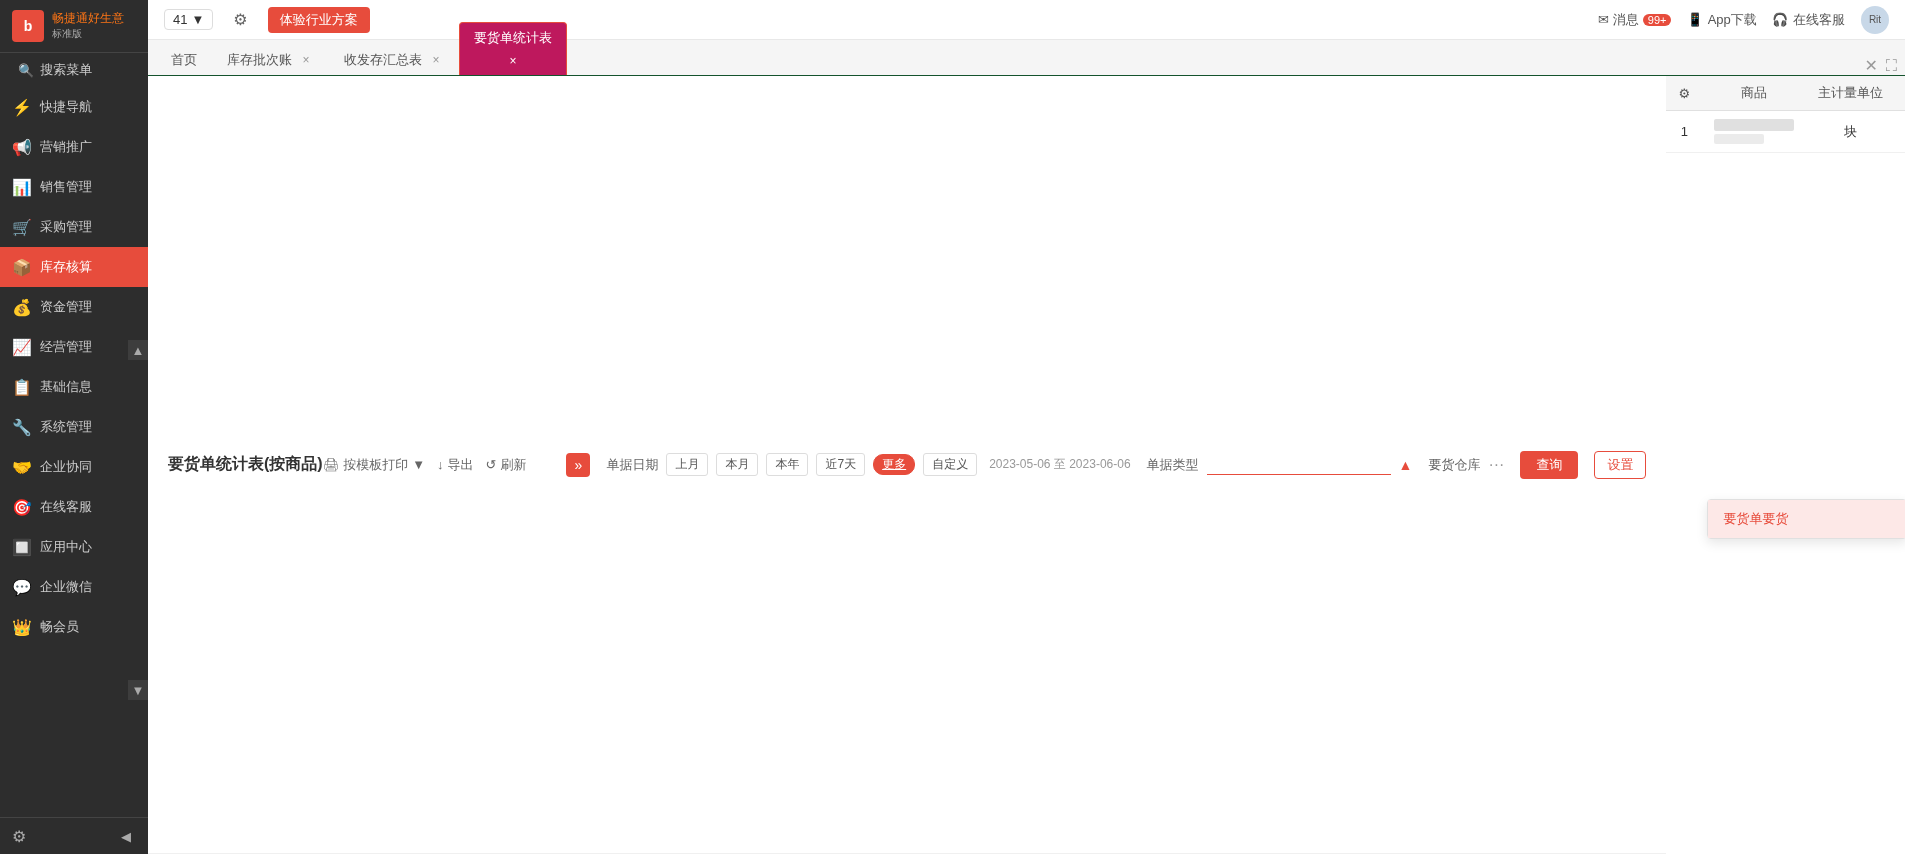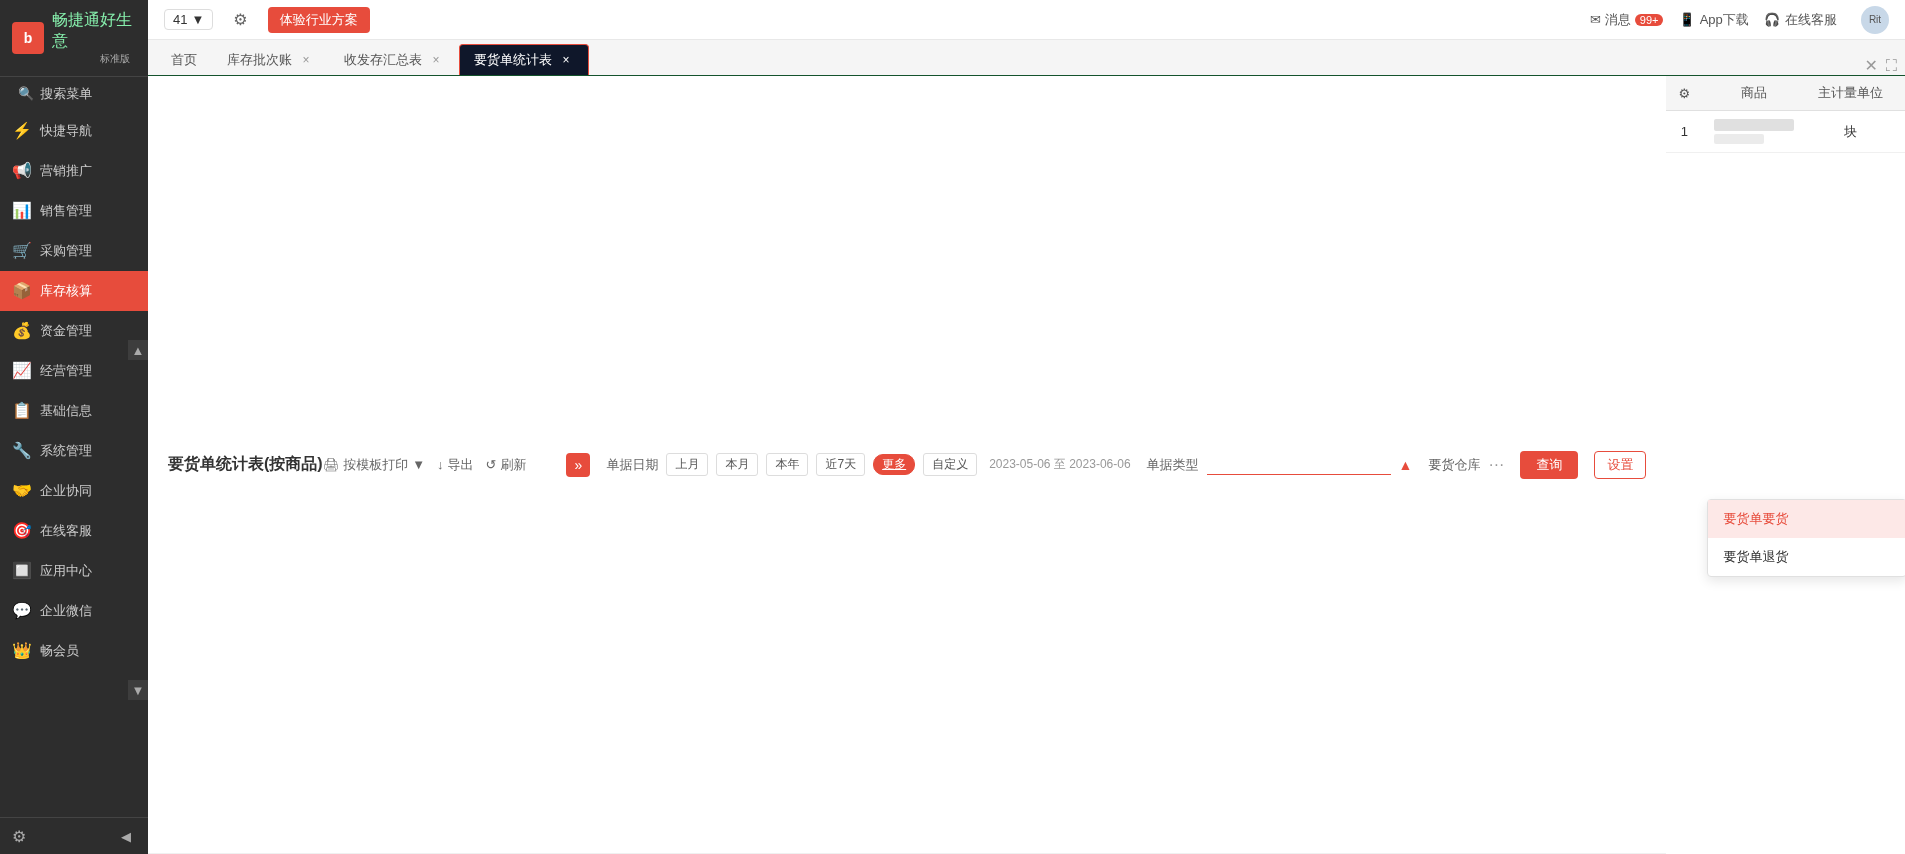--- a/index.html
+++ b/index.html
@@ -2,22 +2,22 @@
 <html><head>
   <meta charset="utf-8">
   <style>
     * { margin: 0; padding: 0; box-sizing: border-box; }
     body { font-family: 'Microsoft YaHei', Arial, sans-serif; font-size: 13px; background: #f5f5f5; display: flex; height: 854px; overflow: hidden; }
 
     
     .sidebar { width: 148px; background: #2d2d2d; color: #ccc; display: flex; flex-direction: column; height: 100%; flex-shrink: 0; }
     .sidebar-logo { display: flex; align-items: center; padding: 10px 12px; border-bottom: 1px solid #444; }
     .sidebar-logo-icon { width: 32px; height: 32px; background: #e74c3c; border-radius: 4px; display: flex; align-items: center; justify-content: center; color: white; font-weight: bold; font-size: 14px; margin-right: 8px; flex-shrink: 0; }
-    .sidebar-logo-text { font-size: 16px; color: #86efac; line-height: 1.3; font-family: Liberation Serif, serif; }
-    .sidebar-logo-sub { font-size: 10px; color: #aaa; margin-left: 48px; }
+    .sidebar-logo-text { font-size: 12px; color: #f97316; line-height: 1.3; font-family: Liberation Serif, serif; }
+    .sidebar-logo-sub { font-size: 10px; color: #aaa; }
     .sidebar-search { display: flex; align-items: center; padding: 8px 12px; color: #ccc; cursor: pointer; font-size: 13px; }
     .sidebar-search span { margin-left: 6px; }
     .sidebar-nav { flex: 1; overflow-y: auto; }
     .sidebar-nav::-webkit-scrollbar { width: 4px; }
     .sidebar-nav::-webkit-scrollbar-thumb { background: #555; }
     .nav-item { display: flex; align-items: center; padding: 10px 12px; cursor: pointer; color: #ccc; font-size: 13px; position: relative; }
     .nav-item.active { background: #e74c3c; color: white; }
     .nav-item .nav-icon { width: 20px; height: 20px; margin-right: 8px; display: flex; align-items: center; justify-content: center; font-size: 16px; flex-shrink: 0; }
     .sidebar-bottom { padding: 8px 12px; border-top: 1px solid #444; display: flex; align-items: center; justify-content: space-between; }
     .sidebar-bottom-icon { color: #aaa; cursor: pointer; font-size: 16px; }
@@ -29,21 +29,21 @@
 
     
     .top-header { height: 40px; background: #fff; border-bottom: 1px solid #e8e8e8; display: flex; align-items: center; padding: 0 16px; justify-content: space-between; flex-shrink: 0; }
     .top-header-left { display: flex; align-items: center; gap: 20px; }
     .store-selector { display: flex; align-items: center; gap: 4px; color: #333; font-size: 13px; border: 1px solid #ddd; padding: 2px 8px; border-radius: 4px; cursor: pointer; }
     .trial-btn { background: #e74c3c; color: white; border: none; padding: 4px 12px; border-radius: 4px; cursor: pointer; font-size: 13px; }
     .settings-icon { color: #666; cursor: pointer; font-size: 16px; }
     .top-header-right { display: flex; align-items: center; gap: 16px; }
     .header-action { display: flex; align-items: center; gap: 4px; color: #555; cursor: pointer; font-size: 13px; }
     .badge { background: #e74c3c; color: white; border-radius: 10px; padding: 0 5px; font-size: 11px; min-width: 18px; text-align: center; }
-    .avatar { width: 28px; height: 28px; background: #ddd; border-radius: 50%; margin-left: 8px; }
+    .avatar { width: 28px; height: 28px; background: #ddd; border-radius: 50%; }
 
     
     .tab-bar { height: 36px; background: #f5f5f5; border-bottom: 1px solid #14532d; display: flex; align-items: end; padding: 0 8px; flex-shrink: 0; }
     .tab { display: flex; align-items: center; padding: 6px 14px; font-size: 13px; cursor: pointer; color: #555; border-top-left-radius: 4px; border-top-right-radius: 4px; border: 1px solid transparent; border-bottom: none; gap: 6px; }
     .tab.active { background: #fff; border-color: #e0e0e0; color: #333; margin-top: 0; }
     .tab .tab-close { color: #999; font-size: 12px; width: 16px; height: 16px; display: flex; align-items: center; justify-content: center; border-radius: 50%; }
     .tab-bar-right { margin-left: auto; display: flex; align-items: center; gap: 8px; }
     .tab-bar-btn { color: #999; cursor: pointer; font-size: 16px; }
 
     
@@ -210,21 +210,21 @@
       <span>首页</span>
     </div>
     <div class="tab">
       <span>库存批次账</span>
       <span class="tab-close">×</span>
     </div>
     <div class="tab">
       <span>收发存汇总表</span>
       <span class="tab-close">×</span>
     </div>
-    <div class="tab active" style="background:#0f172a; color:white; border-color:#e74c3c;">
+    <div class="tab active" style="background:#be185d; color:white; border-color:#e74c3c;flex-direction:column;">
       <span>要货单统计表</span>
       <span class="tab-close" style="color:white;">×</span>
     </div>
     <div class="tab-bar-right">
       <span class="tab-bar-btn">✕</span>
       <span class="tab-bar-btn">⛶</span>
     </div>
   </div>
 
   <div class="page-content">
@@ -267,23 +267,20 @@
 
       <div class="filter-type-group">
         <span class="filter-label">单据类型</span>
         <input class="filter-select" type="text" value="" style="border-top: none; border-right: none; border-left: none; border-image: initial; border-bottom: 1px solid rgb(231, 76, 60); outline: none; font-size: 13px; min-width: 180px; padding: 2px 4px;" readonly="">
         <span class="filter-select-arrow">▲</span>
 
         <div class="dropdown-menu" style="position:absolute; top:44px; left:560px; min-width:200px;">
           <div class="dropdown-item selected">
             <span>要货单要货</span>
           </div>
-          <div class="dropdown-item">
-            <span>要货单退货</span>
-          </div>
         </div>
       </div>
 
       <div class="filter-warehouse-group">
         <span class="filter-label">要货仓库</span>
         <span class="filter-more-btn">···</span>
       </div>
 
       <button class="query-btn">查询</button>
       <button class="settings-btn">设置</button>

